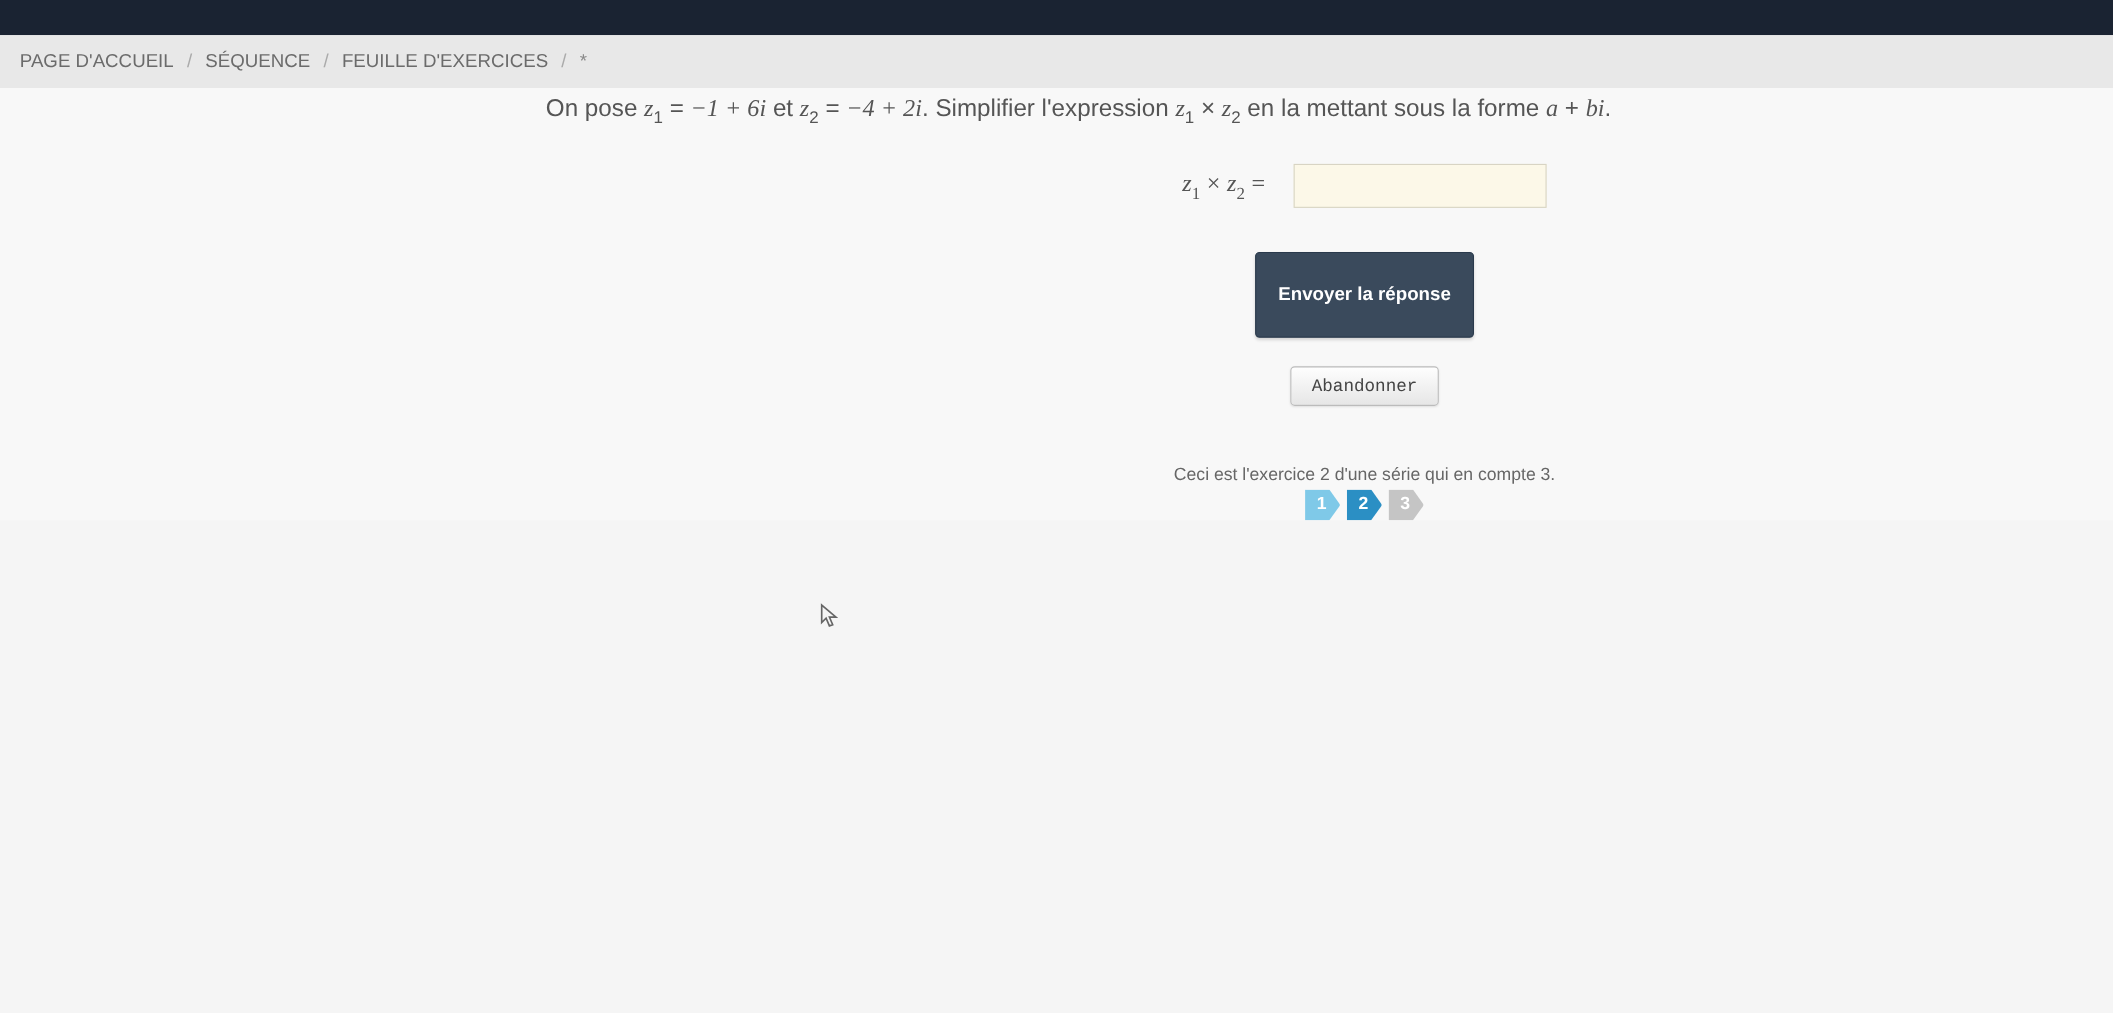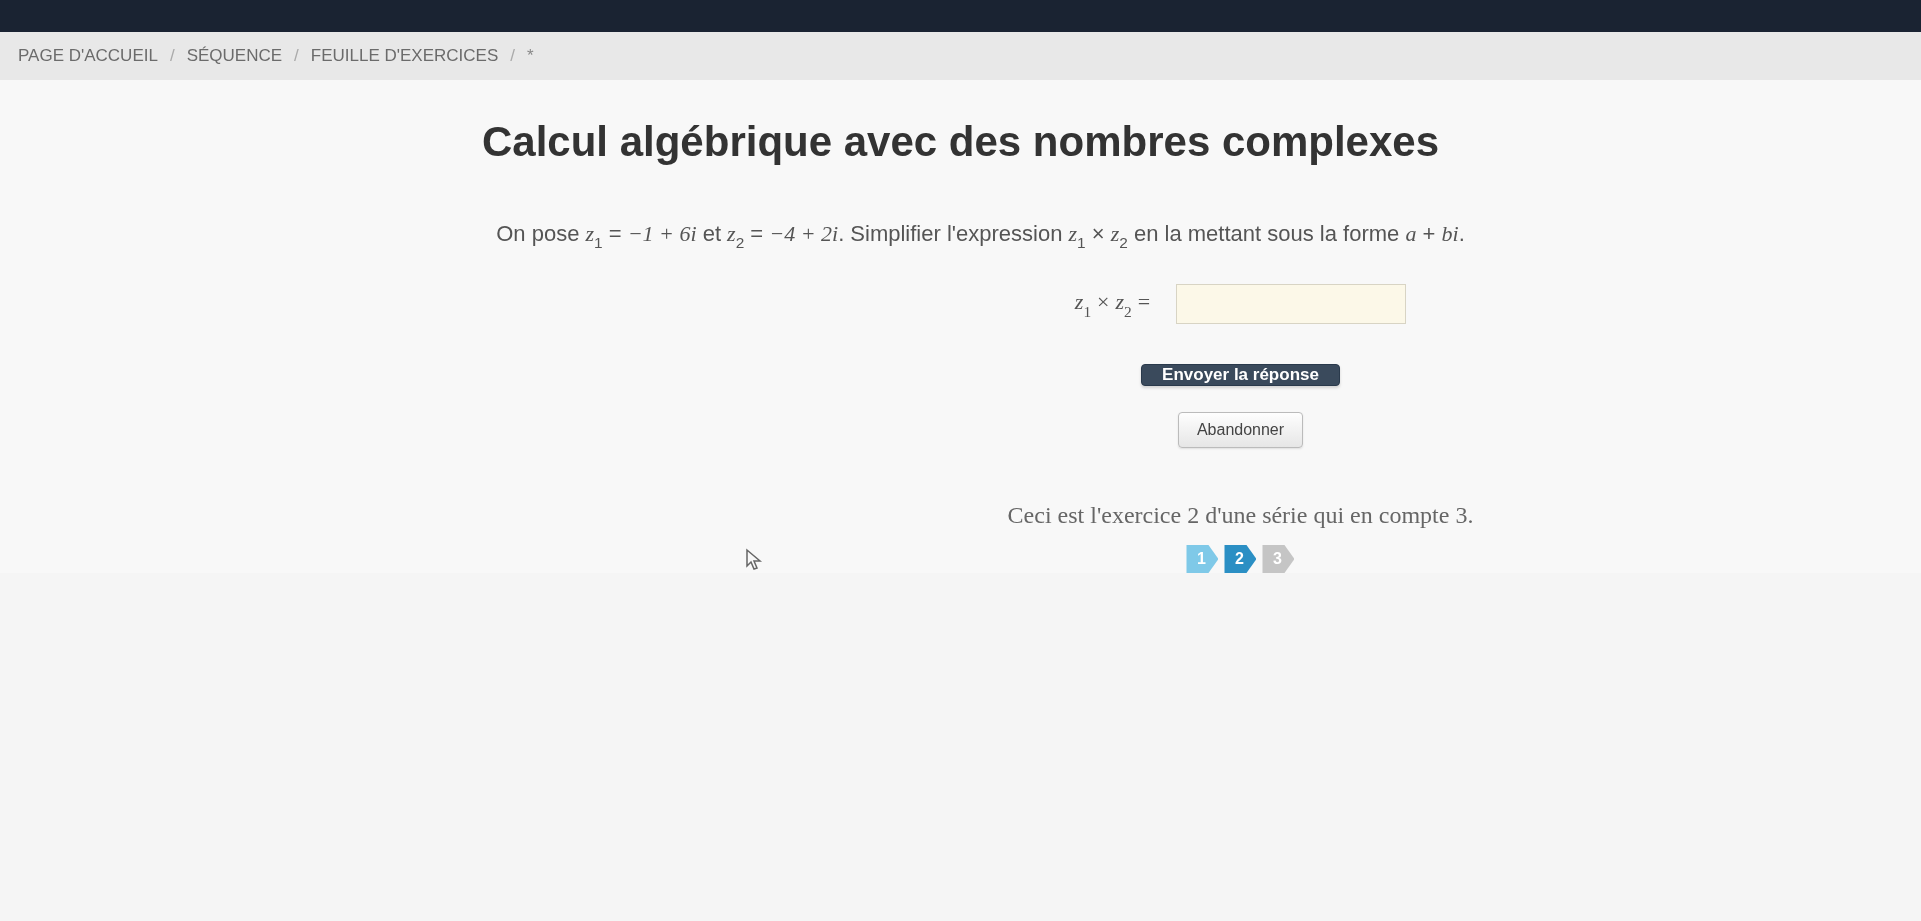--- a/index.html
+++ b/index.html
@@ -107,47 +107,47 @@
       flex-direction: column;
       align-items: center;
       gap: 26px;
       padding-left: 560px;
     }
     .btn-primary {
       background: #3a4a5c;
       color: #fff;
       border: 1px solid #2a3a4c;
       border-radius: 4px;
-      padding: 0 20px;
+      padding: 28px 20px;
       font-size: 17px;
       font-weight: 600;
       cursor: pointer;
       box-shadow: 0 2px 3px rgba(0,0,0,0.15);
     }
     .btn-secondary {
       background: linear-gradient(#fefefe, #e6e6e6);
       color: #444;
       border: 1px solid #bbb;
       border-radius: 4px;
       padding: 8px 18px;
       font-size: 16px;
       font-weight: 500;
       cursor: pointer;
       box-shadow: 0 1px 2px rgba(0,0,0,0.1);
+      font-family: Liberation Mono, monospace;
     }
     .series-info {
       margin-top: 28px;
       text-align: center;
       padding-left: 560px;
     }
     .series-text {
-      font-size: 24px;
+      font-size: 16px;
       color: #666;
-      margin-bottom: 16px;
-      font-family: Liberation Serif, serif;
+      margin-bottom: 4px;
     }
     .series-nav {
       display: flex;
       justify-content: center;
       gap: 6px;
     }
     .step-badge {
       display: inline-flex;
       align-items: center;
       justify-content: center;
@@ -188,21 +188,20 @@
   <span class="breadcrumb-sep">/</span>
   <a href="#">SÉQUENCE</a>
   <span class="breadcrumb-sep">/</span>
   <a href="#">FEUILLE D'EXERCICES</a>
   <span class="breadcrumb-sep">/</span>
   <span class="breadcrumb-current">*</span>
 </nav>
 
 <div class="content">
 
-  <h1 class="page-title">Calcul algébrique avec des nombres complexes</h1>
 
   <p class="problem-statement">
     <span>On pose </span><span class="math-var">z</span><span class="math-sub">1</span><span> = </span><span class="math-var">−1 + 6i</span><span> et </span><span class="math-var">z</span><span class="math-sub">2</span><span> = </span><span class="math-var">−4 + 2i</span><span>. </span><span>Simplifier l'expression </span><span class="math-var">z</span><span class="math-sub">1</span><span> × </span><span class="math-var">z</span><span class="math-sub">2</span><span> en la mettant sous la forme </span><span class="math-var">a</span><span> + </span><span class="math-var">bi</span><span>.</span>
   </p>
 
   <div class="answer-row">
     <span class="answer-label">
       <span>z</span><span class="math-sub">1</span><span class="mult">×</span><span>z</span><span class="math-sub">2</span><span class="eq">=</span>
     </span>
     <input type="text" class="answer-input" value="" style="">

